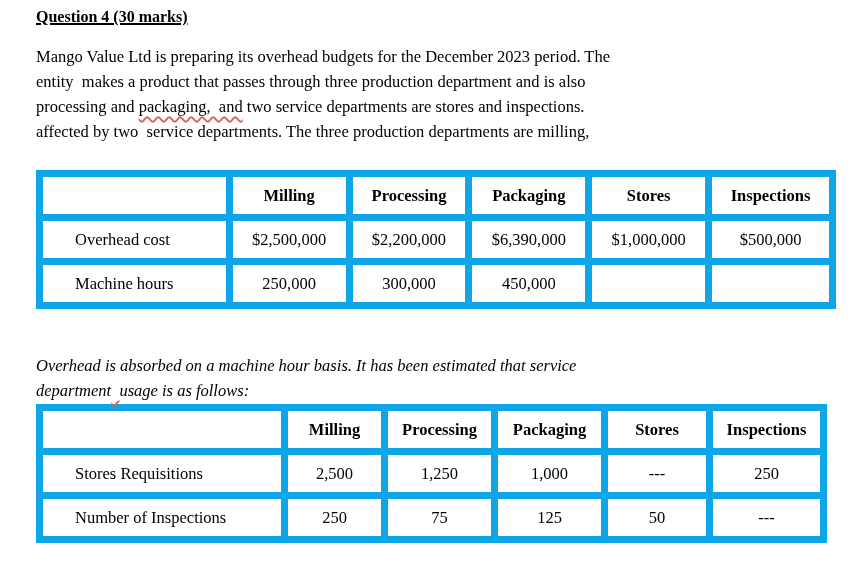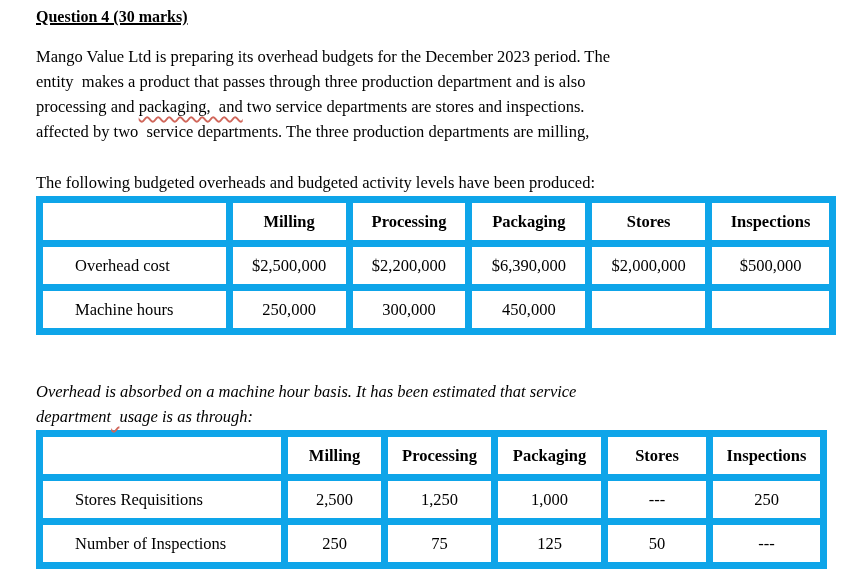--- a/index.html
+++ b/index.html
@@ -71,54 +71,53 @@
 
   <div class="title">Question 4 (30 marks)</div>
 
   <div class="block-para1">
     <div class="para-line">Mango Value Ltd is preparing its overhead budgets for the December 2023 period. The</div>
     <div class="para-line">entity  makes a product that passes through three production department and is also</div>
     <div class="para-line"><span>processing and </span><span class="squiggle">packaging,  and</span><span> two service departments are stores and inspections.</span></div>
     <div class="para-line">affected by two  service departments. The three production departments are milling,</div>
   </div>
 
-  <div class="para-line">The following budgeted overheads and budgeted activity levels have been produced:</div>
 
   <table class="t1">
     <tbody>
         <tr>
       <th class="c0"></th>
       <th class="c1">Milling</th>
       <th class="c2">Processing</th>
       <th class="c3">Packaging</th>
       <th class="c4">Stores</th>
       <th class="c5">Inspections</th>
     </tr>
     <tr>
       <td class="c0 label">Overhead cost</td>
       <td class="c1">$2,500,000</td>
       <td class="c2">$2,200,000</td>
       <td class="c3">$6,390,000</td>
-      <td class="c4">$2,000,000</td>
+      <td class="c4">$1,000,000</td>
       <td class="c5">$500,000</td>
     </tr>
     <tr>
       <td class="c0 label">Machine hours</td>
       <td class="c1">250,000</td>
       <td class="c2">300,000</td>
       <td class="c3">450,000</td>
       <td class="c4"></td>
       <td class="c5"></td>
     </tr>
   </tbody>
     </table>
 
   <div class="block-para2">
     <div class="para-line">Overhead is absorbed on a machine hour basis. It has been estimated that service</div>
-    <div class="para-line"><span>department</span><span class="squiggle">  </span><span>usage is as through:</span></div>
+    <div class="para-line"><span>department</span><span class="squiggle">  </span><span>usage is as follows:</span></div>
   </div>
 
   <table class="t2">
     <tbody>
         <tr>
       <th class="c0"></th>
       <th class="c1">Milling</th>
       <th class="c2">Processing</th>
       <th class="c3">Packaging</th>
       <th class="c4">Stores</th>

